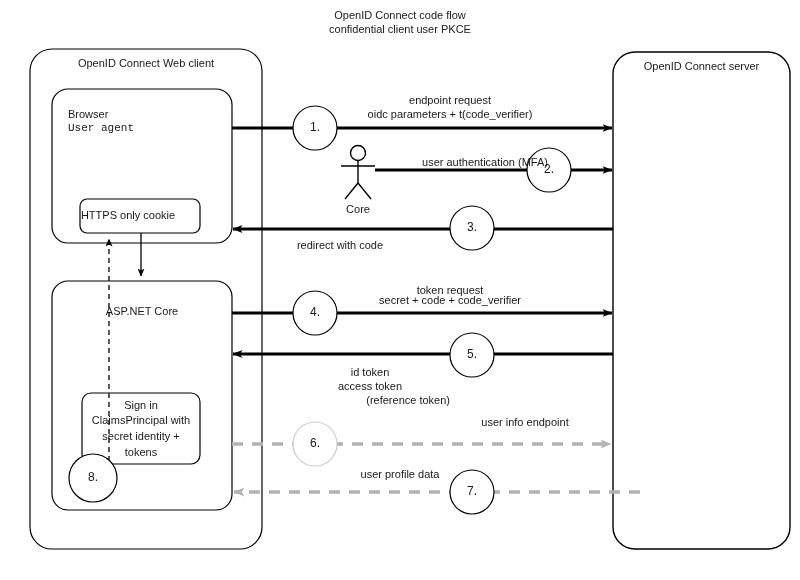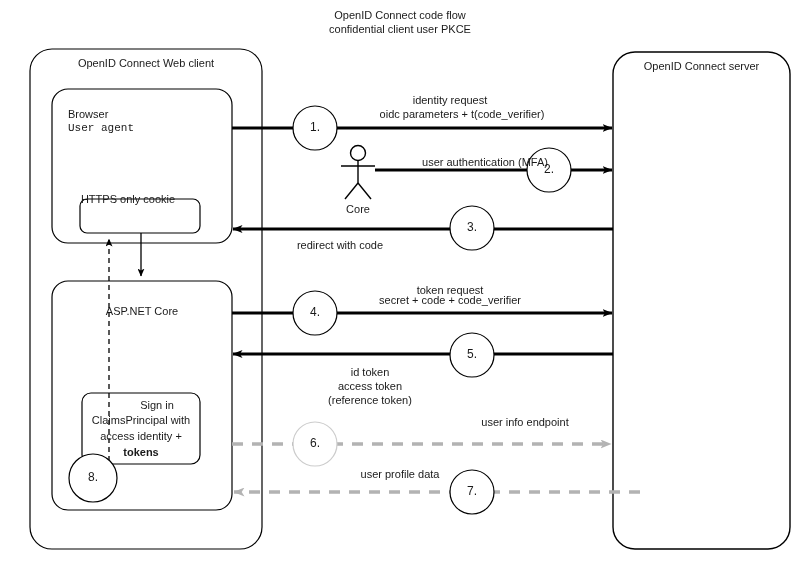--- a/index.html
+++ b/index.html
@@ -72,43 +72,43 @@
   <circle cx="472" cy="492" r="22" fill="#ffffff" stroke="#000000" stroke-width="1.2"></circle>
   <circle cx="93" cy="478" r="24" fill="#ffffff" stroke="#000000" stroke-width="1.2"></circle>
 </svg>
 
 <div class="lbl" style="left:280px;top:9px;width:240px;">OpenID Connect code flow</div>
 <div class="lbl" style="left:280px;top:23px;width:240px;">confidential client user PKCE</div>
 
 <div class="lbl" style="left:30px;top:57px;width:232px;">OpenID Connect Web client</div>
 <div class="lbl" style="left:68px;top:108px;width:90px;text-align:left;">Browser</div>
 <div class="lbl" style="left:68px;top:122px;width:90px;text-align:left;font-family:Liberation Mono, monospace;">User agent</div>
-<div class="lbl" style="left:80px;top:193px;width:96px;">HTTPS only cookie</div>
+<div class="lbl" style="left:80px;top:209px;width:96px;">HTTPS only cookie</div>
 <div class="lbl" style="left:82px;top:305px;width:120px;">ASP.NET Core</div>
-<div class="lbl" style="left:82px;top:399px;width:118px;margin-left:16px;">Sign in</div>
+<div class="lbl" style="left:82px;top:399px;width:118px;">Sign in</div>
 <div class="lbl" style="left:78px;top:414px;width:126px;">ClaimsPrincipal with</div>
-<div class="lbl" style="left:82px;top:430px;width:118px;">access identity +</div>
-<div class="lbl" style="left:82px;top:446px;width:118px;font-weight:bold;">tokens</div>
+<div class="lbl" style="left:82px;top:430px;width:118px;">secret identity +</div>
+<div class="lbl" style="left:82px;top:446px;width:118px;">tokens</div>
 <div class="lbl" style="left:613px;top:60px;width:177px;">OpenID Connect server</div>
 
 <div class="lbl" style="left:328px;top:203px;width:60px;">Core</div>
 
-<div class="lbl" style="left:340px;top:94px;width:220px;">identity request</div>
-<div class="lbl" style="left:352px;top:108px;width:220px;">oidc parameters + t(code_verifier)</div>
+<div class="lbl" style="left:340px;top:94px;width:220px;">endpoint request</div>
+<div class="lbl" style="left:340px;top:108px;width:220px;">oidc parameters + t(code_verifier)</div>
 
 <div class="lbl" style="left:385px;top:156px;width:200px;">user authentication (MFA)</div>
 
 <div class="lbl" style="left:250px;top:239px;width:180px;">redirect with code</div>
 
 <div class="lbl" style="left:350px;top:284px;width:200px;">token request</div>
 <div class="lbl" style="left:350px;top:294px;width:200px;">secret + code + code_verifier</div>
 
 <div class="lbl" style="left:290px;top:366px;width:160px;">id token</div>
 <div class="lbl" style="left:290px;top:380px;width:160px;">access token</div>
-<div class="lbl" style="left:290px;top:394px;width:160px;">(reference token)</div>
+<div class="lbl" style="left:290px;top:394px;width:160px;text-align:right;">(reference token)</div>
 
 <div class="lbl" style="left:430px;top:416px;width:190px;">user info endpoint</div>
 
 <div class="lbl" style="left:310px;top:468px;width:180px;">user profile data</div>
 
 <div class="num" style="left:295px;top:121px;width:40px;">1.</div>
 <div class="num" style="left:529px;top:163px;width:40px;">2.</div>
 <div class="num" style="left:452px;top:221px;width:40px;">3.</div>
 <div class="num" style="left:295px;top:306px;width:40px;">4.</div>
 <div class="num" style="left:452px;top:348px;width:40px;">5.</div>

